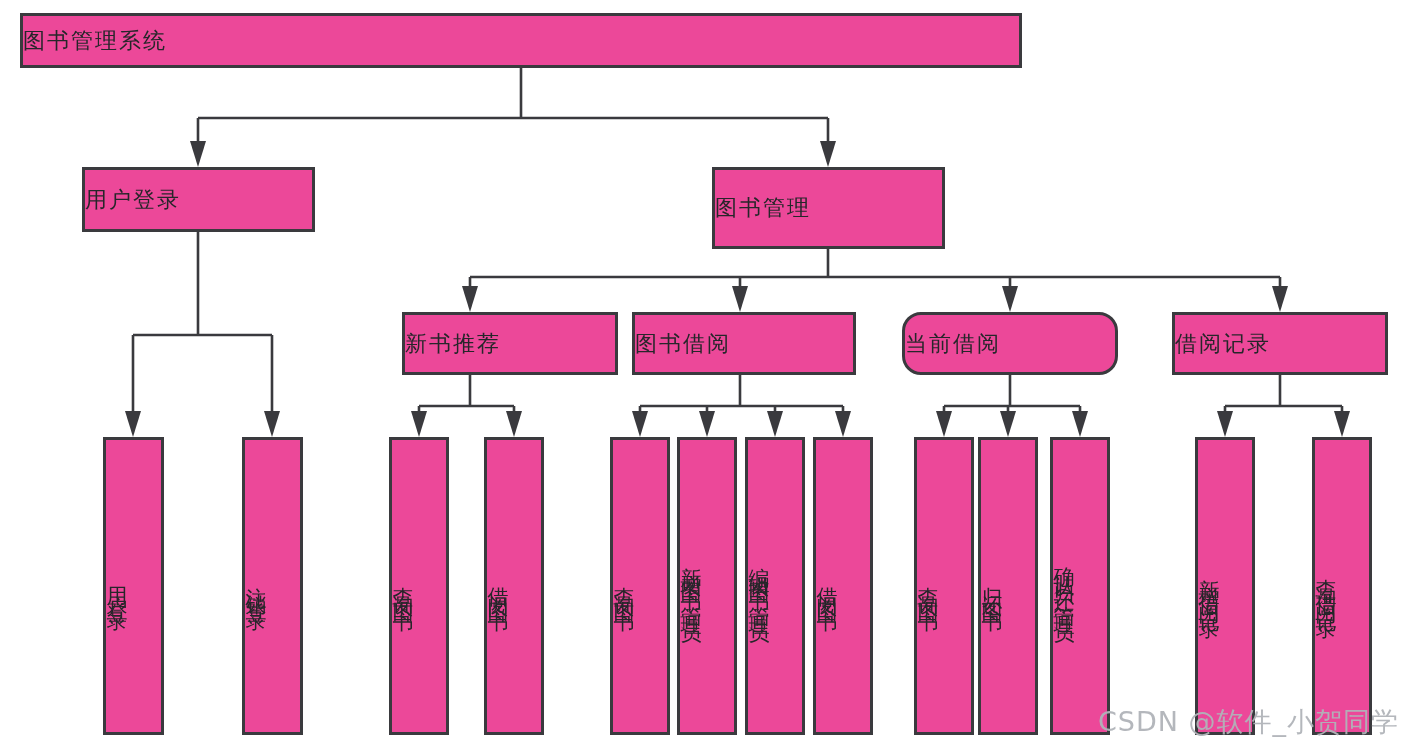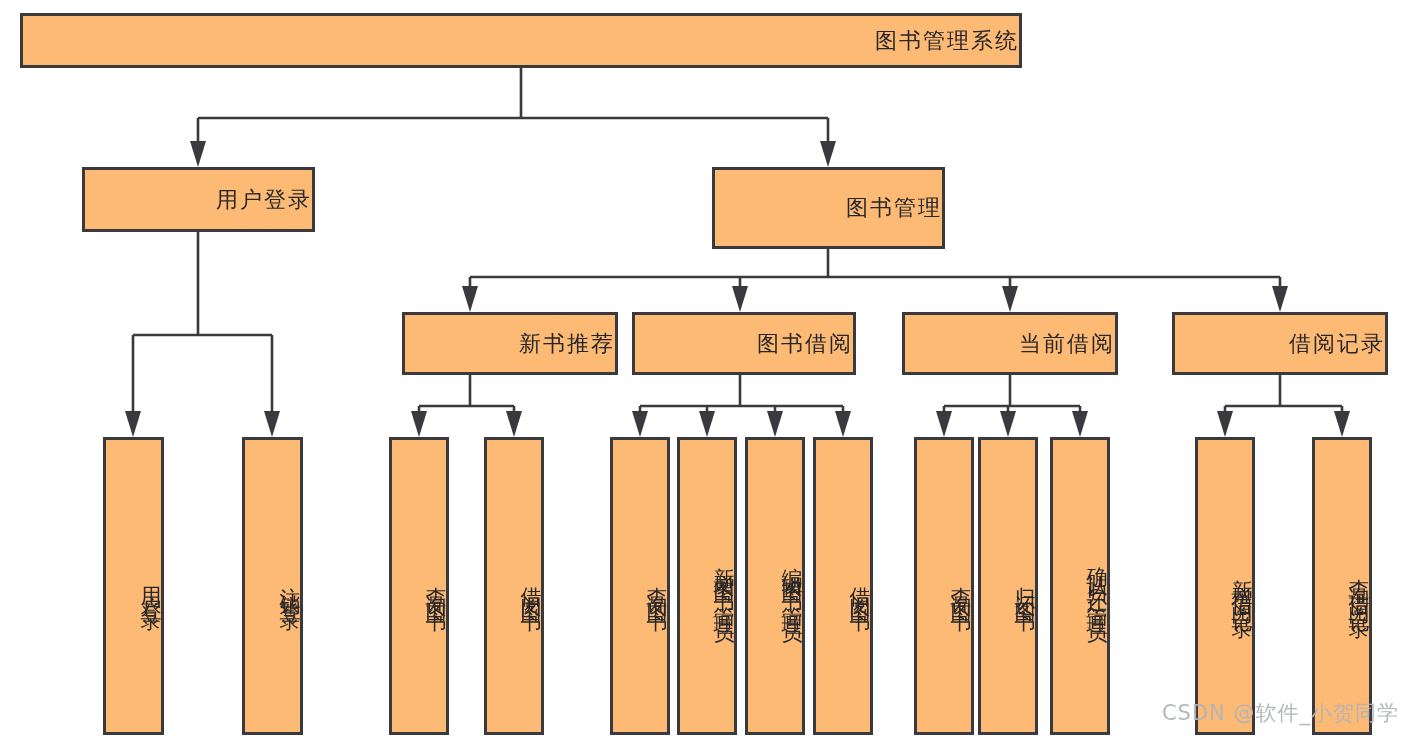--- a/index.html
+++ b/index.html
@@ -10,61 +10,61 @@
     background: #ffffff;
     font-family: "DejaVu Sans", "Liberation Sans", sans-serif;
     color: #26262a;
     overflow: hidden;
   }
   .wires { position: absolute; left: 0; top: 0; }
   .node {
     position: absolute;
     box-sizing: border-box;
     border: 3px solid #3a3a3e;
-    background: #fdba74;
+    background: #ec4899;
     display: flex;
     align-items: center;
-    justify-content: flex-end;
+    justify-content: flex-start;
     font-size: 22px;
     letter-spacing: 2px;
     white-space: nowrap;
   }
   .leaf { font-size: 21px; letter-spacing: 0; }
   .leaf .vtext {
     writing-mode: vertical-rl;
     text-orientation: mixed;
     letter-spacing: 8px;
     line-height: 1;
   }
   
   #node-root            { left: 20px;   top: 13px;  width: 1002px; height: 55px; }
   #node-user-login      { left: 82px;   top: 167px; width: 233px;  height: 65px; }
   #node-book-mgmt       { left: 712px;  top: 167px; width: 233px;  height: 82px; }
   #node-new-book        { left: 362px;  top: 312px; width: 216px;  height: 63px; margin-left: 40px; }
   #node-book-borrow     { left: 632px;  top: 312px; width: 224px;  height: 63px; }
-  #node-current-borrow  { left: 902px;  top: 312px; width: 216px;  height: 63px; }
+  #node-current-borrow  { left: 902px;  top: 312px; width: 216px;  height: 63px; border-radius: 19px; }
   #node-borrow-records  { left: 1172px; top: 312px; width: 216px;  height: 63px; }
   #leaf-1  { left: 103px;  top: 437px; width: 61px; height: 298px; }
   #leaf-2  { left: 242px;  top: 437px; width: 61px; height: 298px; }
   #leaf-3  { left: 389px;  top: 437px; width: 60px; height: 298px; }
   #leaf-4  { left: 484px;  top: 437px; width: 60px; height: 298px; }
   #leaf-5  { left: 610px;  top: 437px; width: 60px; height: 298px; }
   #leaf-6  { left: 677px;  top: 437px; width: 60px; height: 298px; }
   #leaf-7  { left: 745px;  top: 437px; width: 60px; height: 298px; }
   #leaf-8  { left: 813px;  top: 437px; width: 60px; height: 298px; }
   #leaf-9  { left: 914px;  top: 437px; width: 60px; height: 298px; }
   #leaf-10 { left: 978px;  top: 437px; width: 60px; height: 298px; }
   #leaf-11 { left: 1050px; top: 437px; width: 60px; height: 298px; }
   #leaf-12 { left: 1195px; top: 437px; width: 60px; height: 298px; }
   #leaf-13 { left: 1312px; top: 437px; width: 60px; height: 298px; }
   .watermark {
     position: absolute;
     right: 6px;
-    bottom: 20px;
-    font-size: 21px;
+    bottom: 7px;
+    font-size: 27px;
     color: rgba(176, 179, 184, 0.95);
     letter-spacing: 1px;
     white-space: nowrap;
     text-align: right;
   }
 </style>
 </head>
 <body>
 
 <div class="stage">

